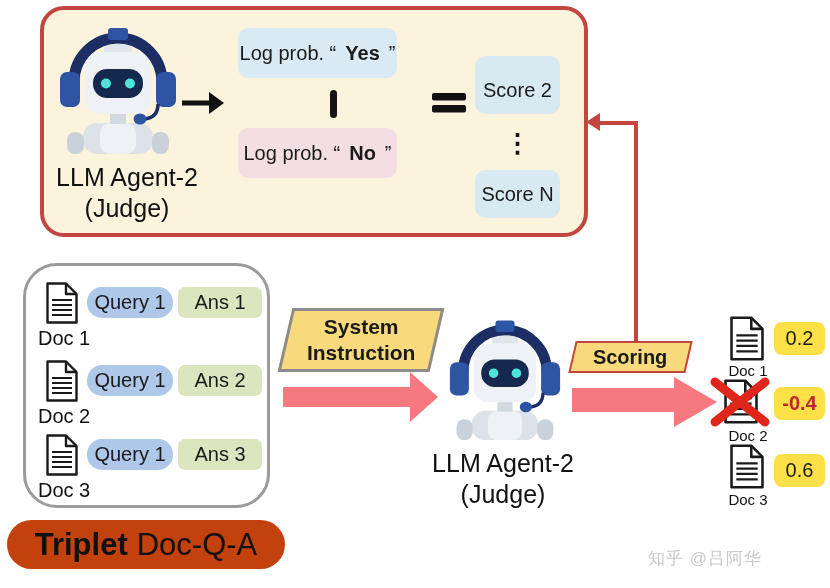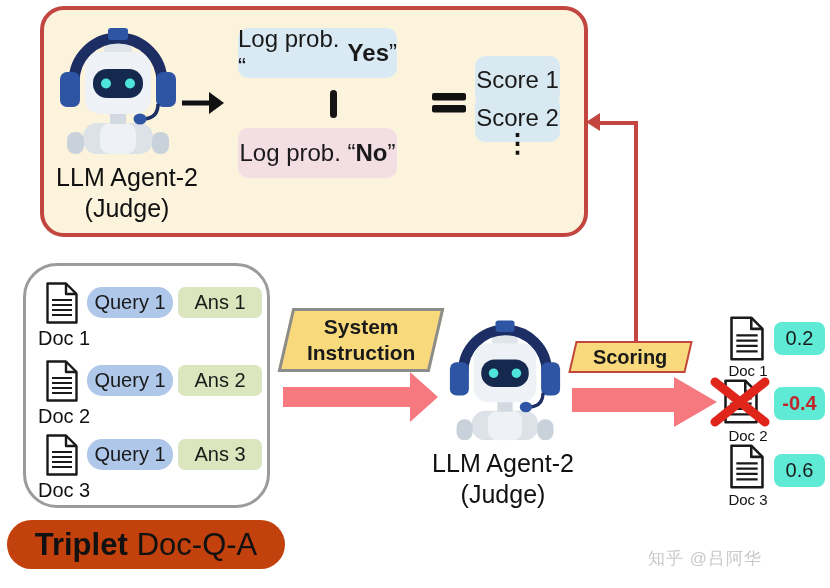--- a/index.html
+++ b/index.html
@@ -10,28 +10,28 @@
   
   .top-panel { position:absolute; left:40px; top:6px; width:548px; height:231px;
     background:#FCF3DD; border:4px solid #C2463F; border-radius:24px; }
   .robot { position:absolute; }
   .agent-label { position:absolute; text-align:center; font-size:25px; line-height:1.22; color:#111; }
   .top-agent { left:3px; top:152px; width:160px; }
 
   .black-arrow { position:absolute; left:138px; top:82px; }
 
   .chip { position:absolute; display:flex; align-items:center; justify-content:center;
-    border-radius:10px; font-size:24px; color:#1a1a1a; }
+    border-radius:10px; font-size:20px; color:#1a1a1a;gap:9px; }
   .yes-box { left:194px; top:18px; width:159px; height:50px; background:#D9EAF4; }
   .no-box  { left:194px; top:118px; width:159px; height:50px; background:#F2DEE3; }
   .divider-bar { position:absolute; left:286px; top:80px; width:7px; height:28px;
     background:#151515; border-radius:3.5px; }
   .equals-icon { position:absolute; left:388px; top:82px; }
   .score-box { left:431px; width:85px; height:48px; background:#D9E9F2; border-radius:10px; }
-  .score-1 { top:26px;margin-top:20px; } .score-2 { top:84px; } .score-n { top:160px; }
+  .score-1 { top:26px;margin-top:20px; } .score-2 { top:56px; } .score-n { top:160px; }
   .score-dots { position:absolute; left:431px; top:118px; width:85px; text-align:center;
     font-size:26px; font-weight:bold; color:#111; }
 
   
   .fb-v { position:absolute; left:634px; top:121px; width:4px; height:221px; background:#C2463F; }
   .fb-h { position:absolute; left:598px; top:121px; width:38px; height:4px; background:#C2463F; }
   .fb-head { position:absolute; left:586px; top:113px; width:0; height:0;
     border-top:9px solid transparent; border-bottom:9px solid transparent;
     border-right:14px solid #C2463F; }
 
@@ -68,21 +68,21 @@
 
   .mid-agent { left:423px; top:448px; width:160px; }
 
   
   .res-item { position:absolute; left:712px; width:118px; height:64px; }
   .res-1 { top:315px; } .res-2 { top:378px; } .res-3 { top:443px; }
   .res-doc-icon { position:absolute; left:16px; top:0; }
   .res-cross { position:absolute; left:-4px; top:-4px; }
   .res-label { position:absolute; left:8px; top:47px; width:56px; text-align:center;
     font-size:15px; color:#111; }
-  .res-chip { position:absolute; left:62px; top:7px; width:51px; height:33px; background:#5eead4;
+  .res-chip { position:absolute; left:62px; top:7px; width:51px; height:33px; background:#fde047;
     border-radius:8px; display:flex; align-items:center; justify-content:center;
     font-size:20px; color:#1a1a1a; }
   .res-2 .res-chip { top:9px; font-weight:bold; color:#C0272D; }
   .res-3 .res-chip { top:11px; }
   .res-2 .res-label { top:49px; } .res-3 .res-label { top:48px; }
 
   .watermark { position:absolute; left:648px; top:547px; font-size:17px; color:#C9C9C9;
     letter-spacing:1px; }
 </style>
 </head>
@@ -147,20 +147,21 @@
     </div>
 
     <svg class="equals-icon" width="34" height="22" viewBox="0 0 34 22">
       <rect x="0" y="1" width="34" height="7.5" rx="2" fill="#111"></rect>
       <rect x="0" y="13" width="34" height="7.5" rx="2" fill="#111"></rect>
     </svg>
 
     <div class="chip score-box score-1">Score 1</div>
     <div class="chip score-box score-2">Score 2</div>
     <div class="score-dots">⋮</div>
+    <div class="chip score-box score-n">Score N</div>
   </div>
 
   <div class="fb-v"></div>
   <div class="fb-h"></div>
   <div class="fb-head"></div>
 
   <div class="triplet-panel">
     <div class="t-row r1">
       <svg class="t-doc-icon" width="34" height="46" viewBox="0 0 34 44">
           <use href="#sym-doc"></use>

